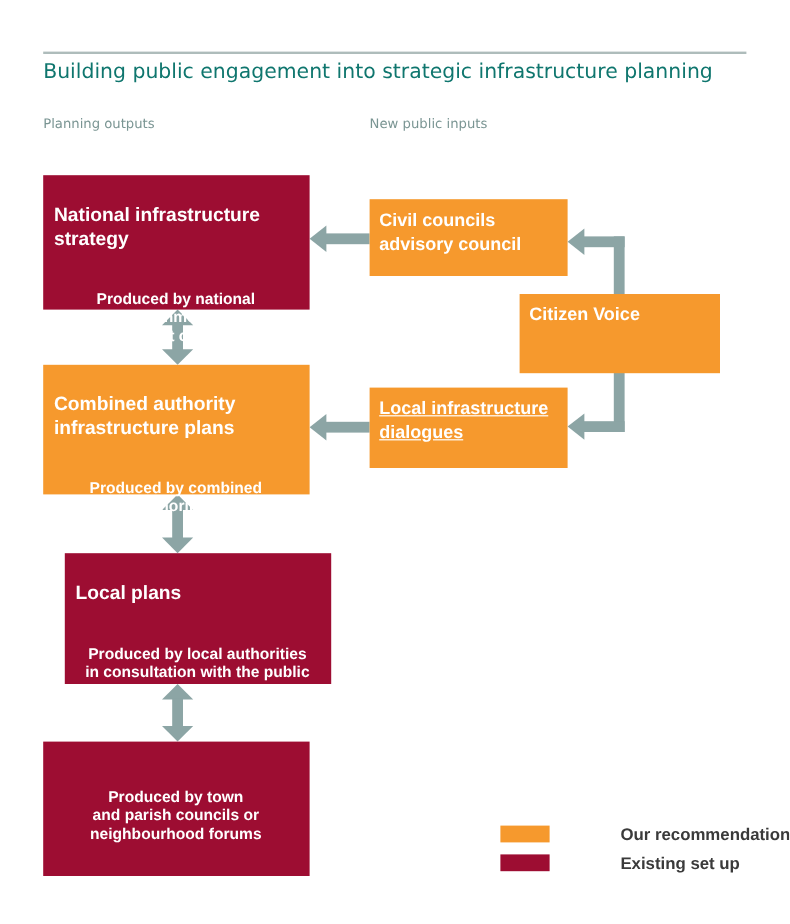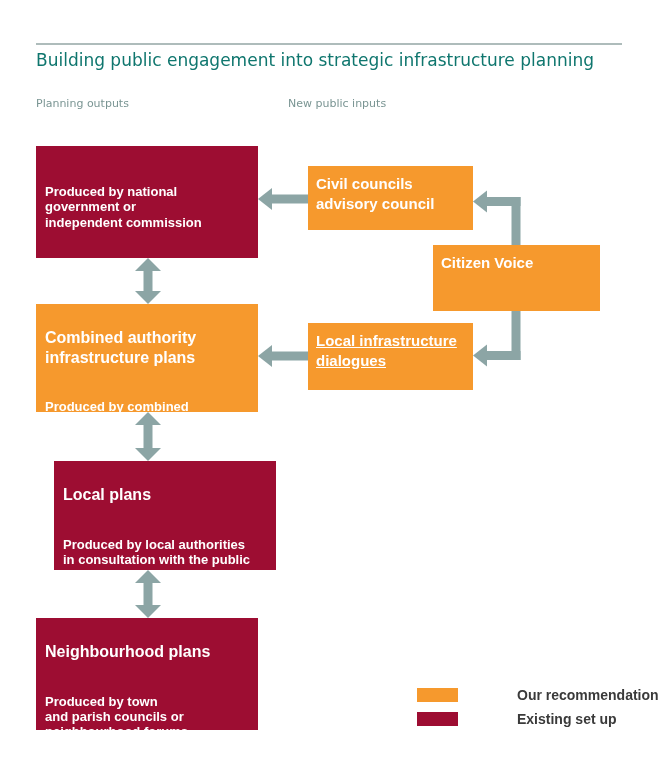--- a/index.html
+++ b/index.html
@@ -21,36 +21,36 @@
     left: 36px; top: 50px; width: 600px;
     font-family: "DejaVu Sans", sans-serif;
     font-size: 17px; font-weight: 400; color: #0f766e;
   }
   .col-header {
     top: 97px;
     font-family: "DejaVu Sans", sans-serif;
     font-size: 11px; font-weight: 400; color: #7a9593;
   }
   .col-header.left  { left: 36px; }
-  .col-header.right { left: 288px; }
+  .col-header.right { left: 308px; }
 
   .arrow-layer { left: 0; top: 0; z-index: 0; }
 
   .box {
     z-index: 1;
     color: #ffffff;
     box-sizing: border-box;
     white-space: pre-line;
   }
   .box.existing       { background: #9d0d32; }
   .box.recommendation { background: #f6992d; }
 
   .po-box { left: 36px; width: 222px; padding: 6px 10px 6px 9px; }
   .po-box .box-title { font-size: 16px; font-weight: 700; line-height: 1.22; white-space: pre-line; }
-  .po-box .box-desc  { font-size: 13px; font-weight: 700; line-height: 1.18; margin-top: 14px; white-space: pre-line; }
+  .po-box .box-desc  { font-size: 13px; font-weight: 700; line-height: 1.18; margin-top: 14px; white-space: pre-line; text-align: center; }
 
   .po-box-0 { top: 146px; height: 112px; }
   .po-box-1 { top: 304px; height: 108px; }
   .po-box-2 { top: 461px; height: 109px; margin-left: 18px; }
   .po-box-3 { top: 618px; height: 112px; }
 
   .pi-box {
     padding: 8px 8px 8px 8px;
     font-size: 15px; font-weight: 700; line-height: 1.3;
   }
@@ -121,40 +121,41 @@
       <path d="M473 201.5 L487 190.5 L487 212.5 Z"></path>
     </g>
 
     <g>
       <rect x="486" y="351" width="34.5" height="9"></rect>
       <path d="M473 355.5 L487 344.5 L487 366.5 Z"></path>
     </g>
   </svg>
 
   <div class="abs box po-box po-box-0 existing">
+    <div class="box-title">National infrastructure
+strategy</div>
     <div class="box-desc">Produced by national
 government or
 independent commission</div>
   </div>
 
   <div class="abs box po-box po-box-1 recommendation">
     <div class="box-title">Combined authority
 infrastructure plans</div>
     <div class="box-desc">Produced by combined
 authorities</div>
   </div>
 
   <div class="abs box po-box po-box-2 existing">
     <div class="box-title">Local plans</div>
     <div class="box-desc">Produced by local authorities
 in consultation with the public</div>
   </div>
 
   <div class="abs box po-box po-box-3 existing">
-    <div class="box-title">Neighbourhood plans</div>
     <div class="box-desc">Produced by town
 and parish councils or
 neighbourhood forums</div>
   </div>
 
   <div class="abs box pi-box pi-box-0 recommendation">Civil councils
 advisory council</div>
   <div class="abs box pi-box pi-box-1 recommendation">Citizen Voice</div>
   <div class="abs box pi-box pi-box-2 recommendation">Local infrastructure
 dialogues</div>

